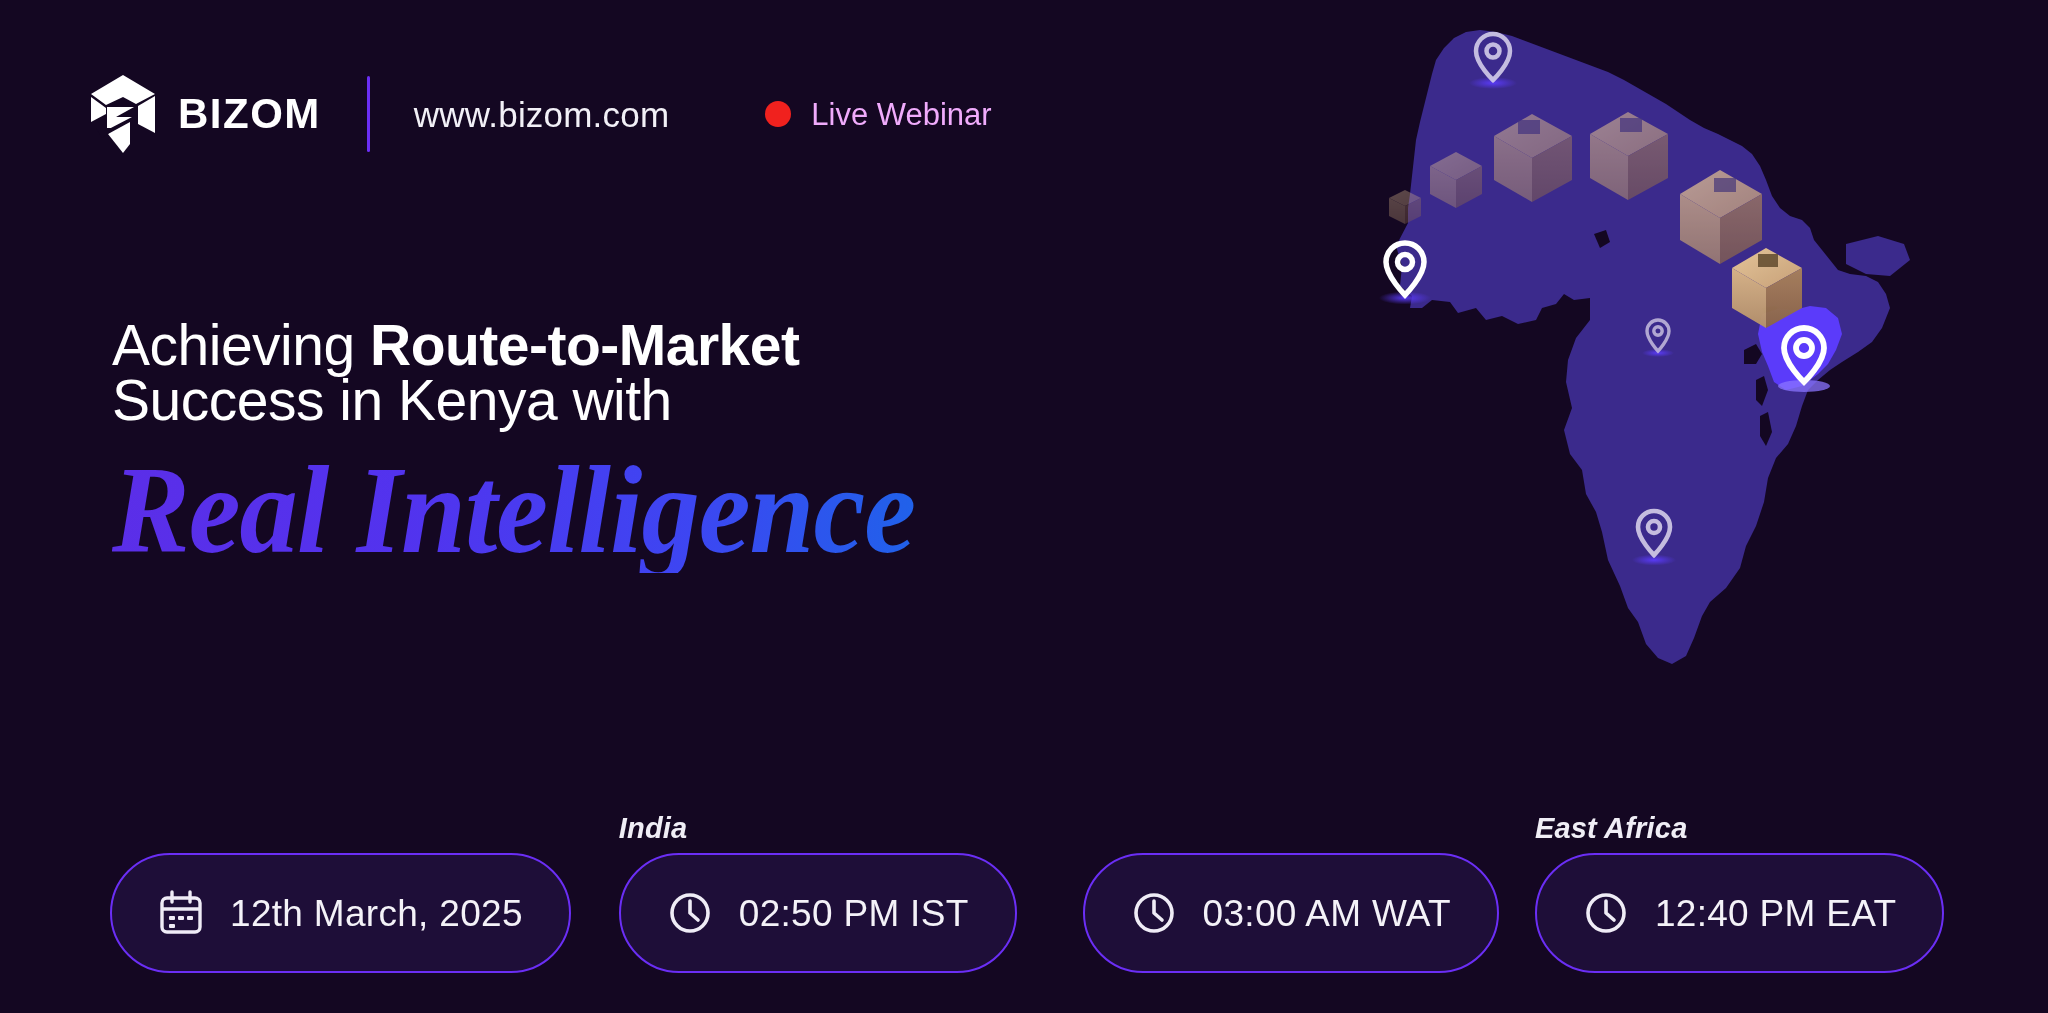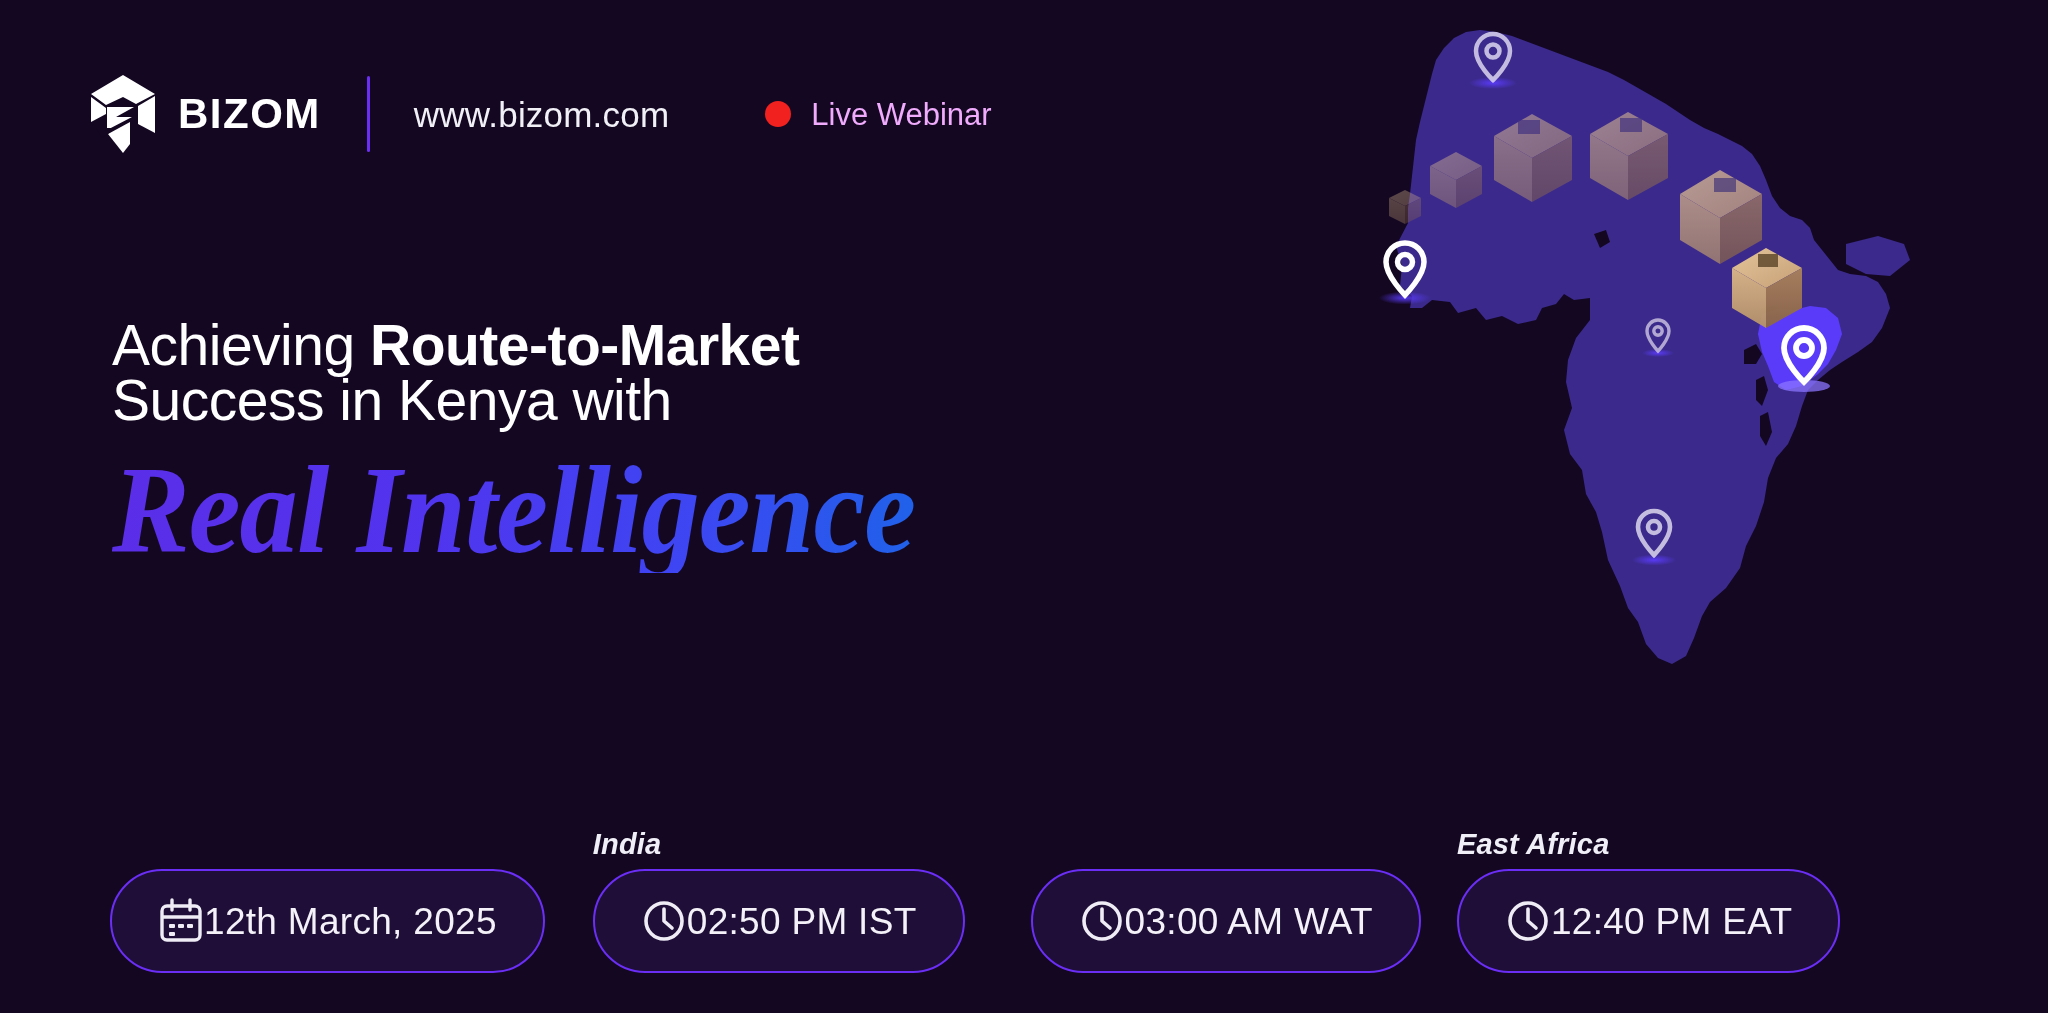--- a/index.html
+++ b/index.html
@@ -119,21 +119,22 @@
     font-size:29px;
     font-style:italic;
     font-weight:700;
     margin-bottom:10px;
     line-height:1;
     letter-spacing:0.2px;
   }
   .pill-caption.blank { visibility:hidden; }
   .pill {
     display:flex; align-items:center;
-    height:104px;
+    gap:26px;
+    height:120px;
     padding:14px 46px;
     border:2.5px solid #6B2EF5;
     border-radius:60px;
     background:#1E0E38;
   }
   .pill .pill-icon { width:46px; height:46px; flex:none; display:block; }
   .pill .pill-text {
     color:#F4F2F8;
     font-size:37px;
     font-weight:400;

